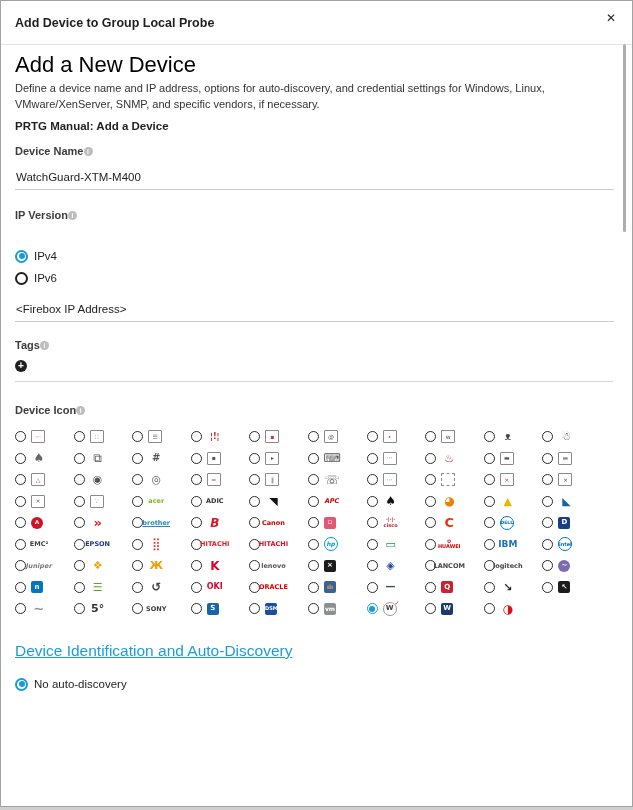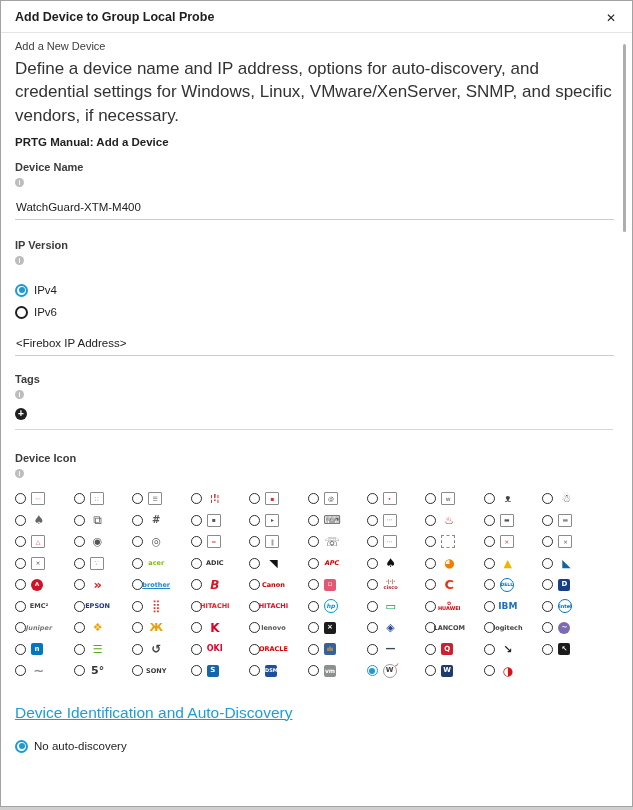--- a/index.html
+++ b/index.html
@@ -1,36 +1,36 @@
 <!DOCTYPE html>
 <html><head>
 <meta charset="utf-8">
 <style>
   html,body{margin:0;padding:0;}
   body{width:633px;height:810px;background:#cfcfcf;position:relative;
        font-family:"Liberation Sans","DejaVu Sans",sans-serif;}
   .dialog{position:absolute;left:0;top:0;width:633px;height:807px;background:#fff;
           border:1px solid #a2a2a2;box-sizing:border-box;overflow:hidden;}
-  .titlebar{height:32px;border-bottom:1px solid #e4e4e4;display:flex;align-items:center;
+  .titlebar{height:44px;border-bottom:1px solid #e4e4e4;display:flex;align-items:center;
             padding:0 14px;box-sizing:border-box;position:relative;}
   .title{font-size:12.5px;font-weight:bold;color:#1f1f1f;}
   .close{position:absolute;right:16px;top:10px;font-size:12px;font-weight:bold;color:#222;cursor:pointer;}
   .content{padding:0 14px;height:732px;overflow:hidden;}
-  h1{font-size:11px;font-weight:400;color:#404040;margin:7px 0 0 0;line-height:1.15;}
+  h1{font-size:22px;font-weight:400;color:#000000;margin:7px 0 0 0;line-height:1.15;}
   h2{font-size:15.5px;font-weight:400;color:#1e9cd9;line-height:1.15;margin:0;}
   .h2-name{margin-top:32px;} .h2-ident{margin-top:22px;text-decoration:underline;}
-  .desc{font-size:17px;color:#333;line-height:1.4;max-width:602px;margin-top:4px;}
+  .desc{font-size:11px;color:#333;line-height:1.4;max-width:602px;margin-top:4px;}
   .manual{font-size:11.5px;font-weight:bold;color:#1f1f1f;margin-top:8px;cursor:pointer;}
-  .flabel{display:flex;gap:5px;font-size:11px;font-weight:bold;color:#3c3c3c;flex-direction:column;}
+  .flabel{display:flex;align-items:center;font-size:11px;font-weight:bold;color:#3c3c3c;}
   .m13{margin-top:13px;} .m19{margin-top:19px;} .m17{margin-top:17px;} .m22{margin-top:22px;} .m12{margin-top:12px;}
   .info{width:9px;height:9px;border-radius:50%;background:#bdbdbd;color:#fff;font-size:6.5px;
         display:inline-flex;align-items:center;justify-content:center;font-weight:bold;flex:0 0 auto;}
   .fvalue{font-size:11.5px;color:#222;width:598px;border-bottom:1px solid #ccc;
           padding:0 0 6px 1px;margin-top:14px;cursor:text;}
-  .optwrap{margin-top:14px;}
+  .optwrap{margin-top:24px;}
   .opt{display:flex;align-items:center;gap:6px;height:22px;cursor:pointer;}
   .optlabel{font-size:11.5px;color:#1f1f1f;}
   .radio{width:13px;height:13px;border:2px solid #1f1f1f;border-radius:50%;box-sizing:border-box;
          flex:0 0 auto;position:relative;background:#fff;}
   .radio.on{border-color:#1b9ad6;}
   .radio.on::after{content:"";position:absolute;inset:1.5px;background:#1b9ad6;border-radius:50%;}
   .addbtn{width:12px;height:12px;background:#1f1f1f;color:#fff;border-radius:50%;font-size:10px;
           line-height:1;display:inline-flex;align-items:center;justify-content:center;
           font-weight:bold;margin-top:9px;cursor:pointer;}
   .uline{width:598px;border-bottom:1px solid #d6d6d6;margin-top:8px;}

